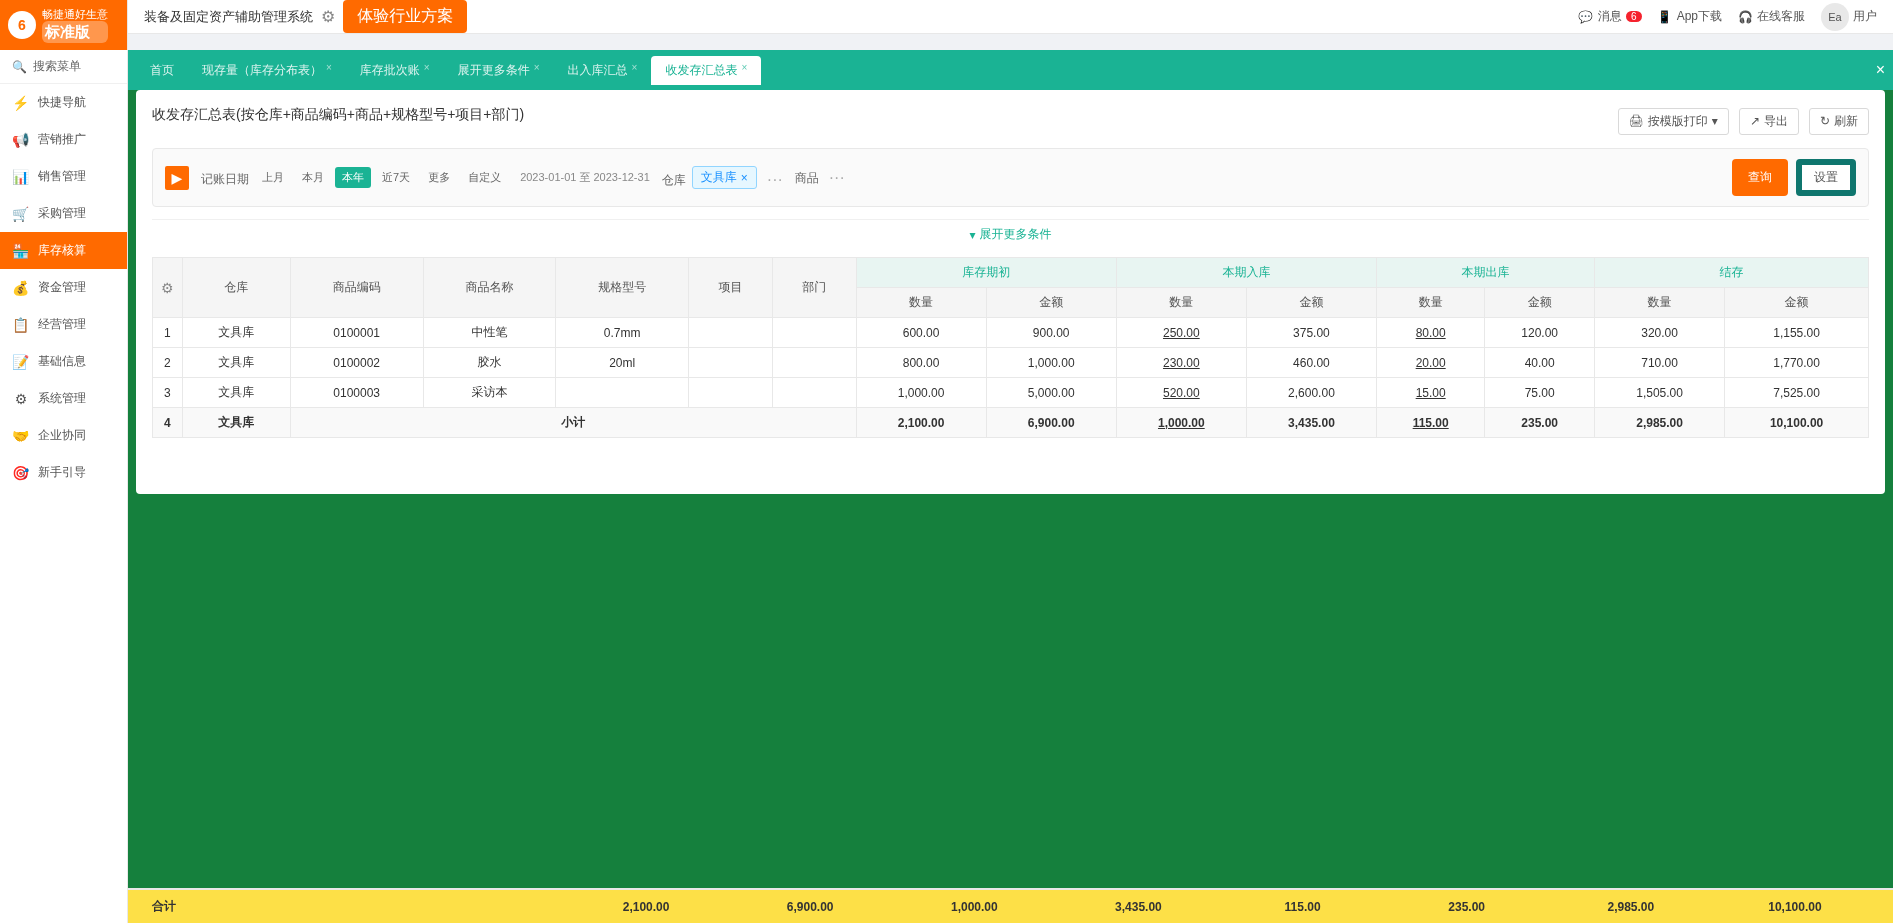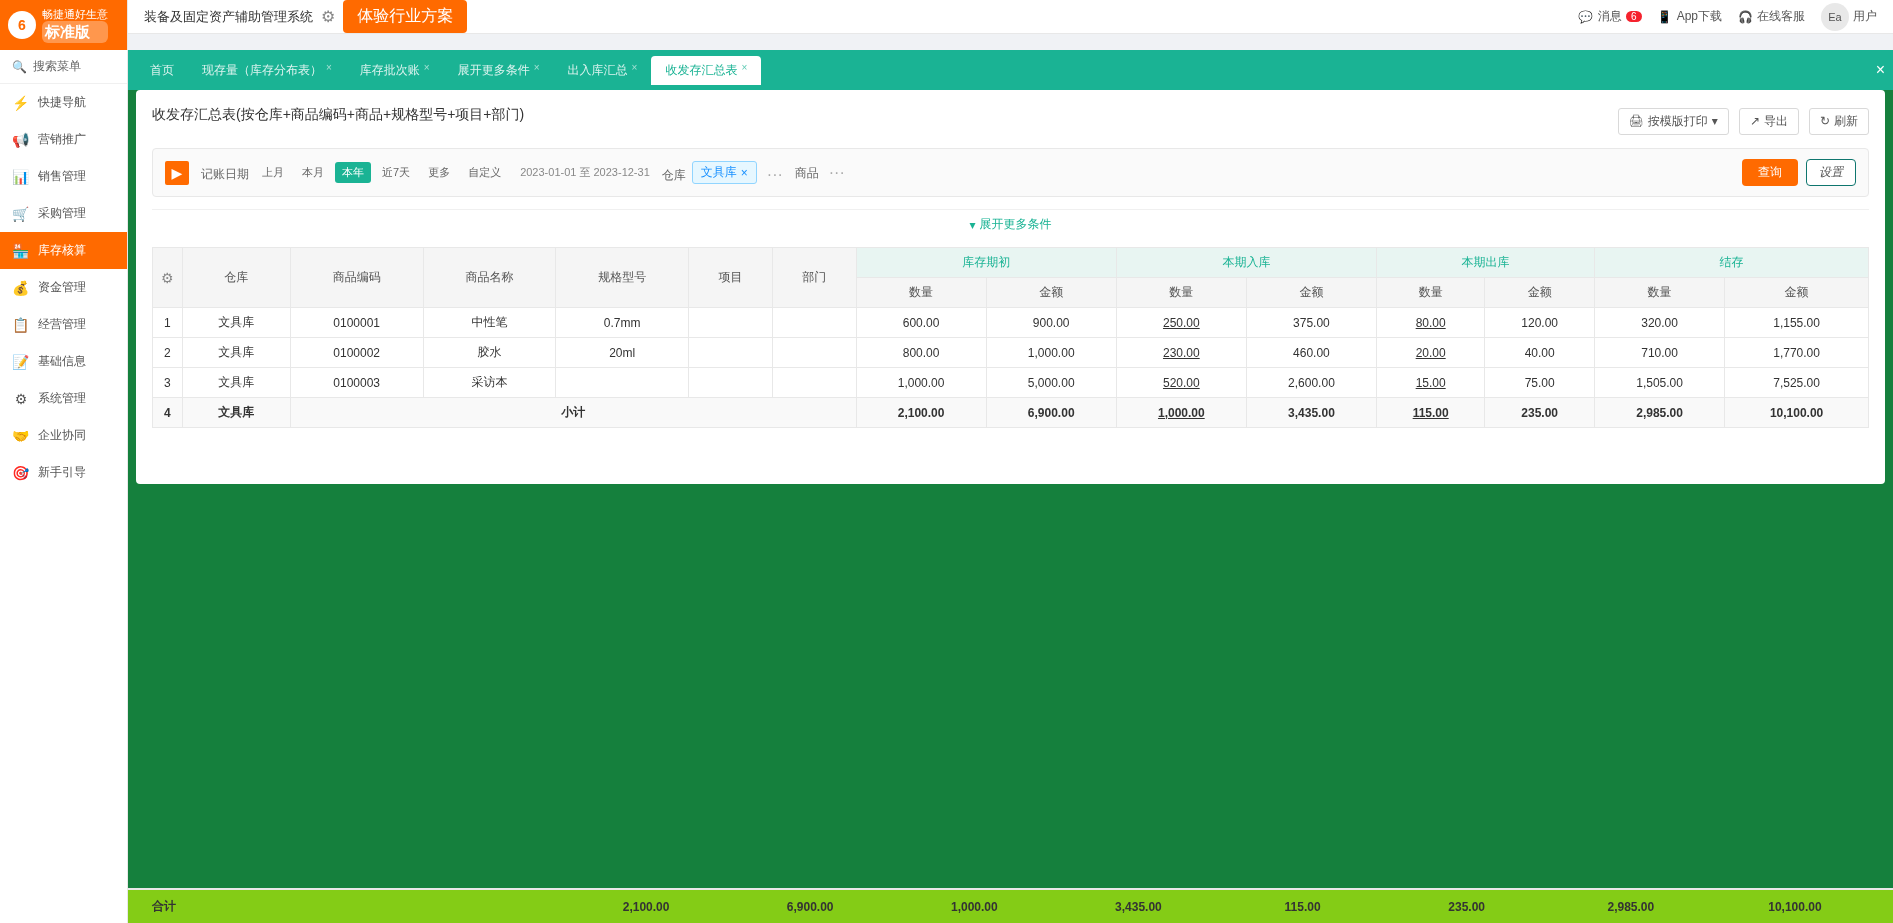--- a/index.html
+++ b/index.html
@@ -105,22 +105,22 @@
       background: #e6f7ff; border: 1px solid #91d5ff; border-radius: 3px; font-size: 12px; color: #1890ff;
     }
     .warehouse-tag-close { cursor: pointer; color: #1890ff; }
     .filter-dots { color: #aaa; cursor: pointer; font-size: 16px; margin-left: 4px; }
     .filter-actions { margin-left: auto; display: flex; gap: 8px; }
     .btn-query {
       background: #ff6a00; color: #fff; border: none; padding: 4px 16px;
       border-radius: 4px; cursor: pointer; font-size: 12px;
     }
     .btn-settings {
-      background: #fff; color: #555; border: 1px solid #0f766e; padding: 4px 12px;
-      border-radius: 4px; cursor: pointer; font-size: 12px; font-style: italic;
+      background: #fff; color: #555; border: 6px solid #0f766e; padding: 4px 12px;
+      border-radius: 4px; cursor: pointer; font-size: 12px;
     }
 
     
     .expand-filter {
       display: flex; align-items: center; justify-content: center; gap: 4px;
       color: #1ab394; font-size: 12px; cursor: pointer; padding: 6px 0;
       border-top: 1px solid #f0f0f0; margin-bottom: 8px;
     }
     .toolbar-btn {
       display: flex; align-items: center; gap: 4px; padding: 4px 10px;
@@ -139,21 +139,21 @@
     }
     .data-table .subtotal-row td { font-weight: bold; background: #f9f9f9; }
     .th-group { background: #e8f5f2 !important; color: #1ab394 !important; }
     .link-cell { color: #1890ff; text-decoration: underline; cursor: pointer; }
     .settings-col { width: 28px; }
     .settings-icon { cursor: pointer; color: #888; font-size: 14px; }
 
     
     .table-footer {
       position: fixed; bottom: 0; left: 128px; right: 0;
-      background: #84cc16; border-top: 2px solid #e8e8e8;
+      background: #fde047; border-top: 2px solid #e8e8e8;
       display: flex; align-items: center; padding: 8px 16px;
     }
     .footer-total { display: flex; align-items: center; gap: 0; width: 100%; }
     .footer-label { font-weight: bold; color: #333; padding: 0 8px; min-width: 200px; }
     .footer-values {
       display: flex; gap: 0; flex: 1;
     }
     .footer-val { flex: 1; text-align: center; font-weight: bold; color: #333; padding: 0 4px; }
   </style>
 </head>

